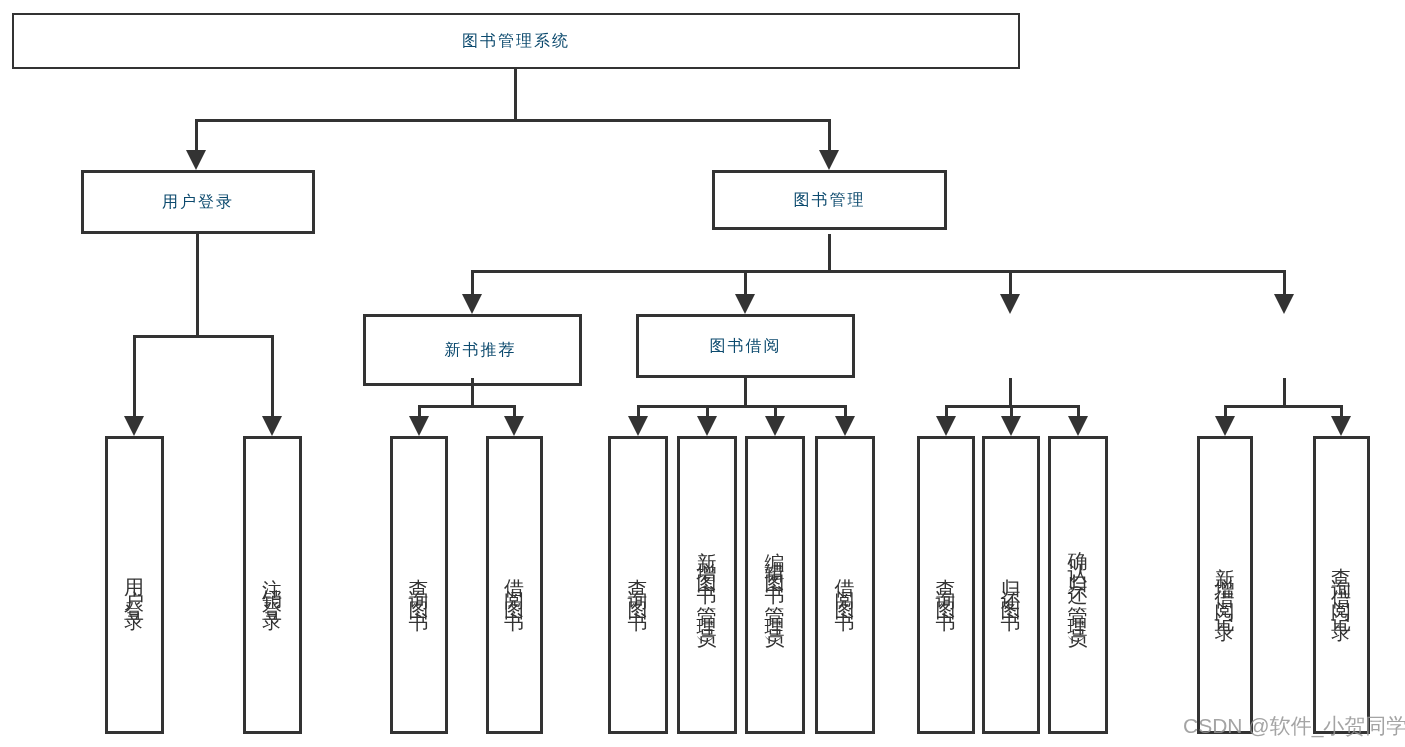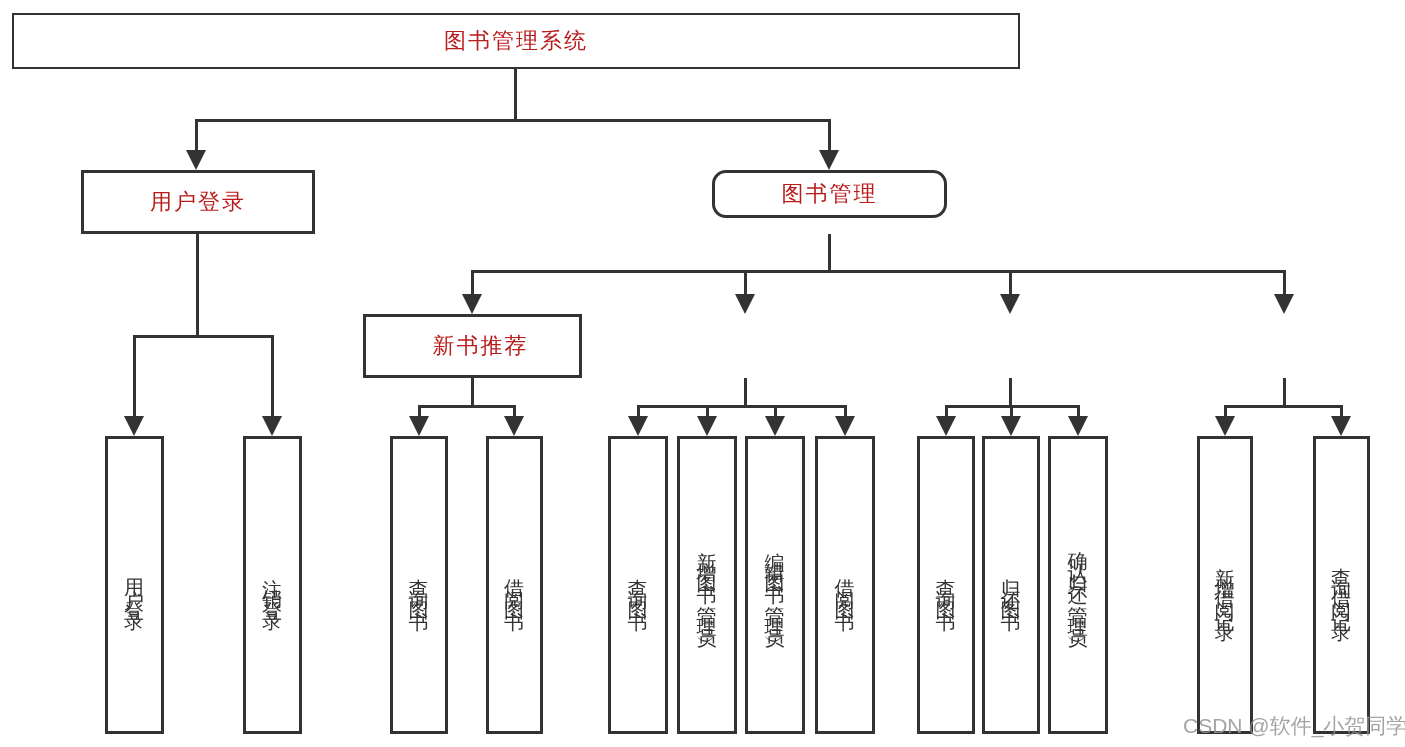--- a/index.html
+++ b/index.html
@@ -16,22 +16,22 @@
     box-sizing: border-box;
     border: 3px solid #333333;
     background: #ffffff;
     display: flex;
     align-items: center;
     justify-content: center;
     color: #333333;
   }
   .box.root { border-width: 2px; }
   .hlabel {
-    font-size: 22px;
-    color: #b91c1c;
+    font-size: 16px;
+    color: #0c4a6e;
     letter-spacing: 2px;
     white-space: nowrap;
   }
   .vlabel {
     writing-mode: vertical-rl;
     text-orientation: mixed;
     font-size: 20px;
     letter-spacing: 11px;
     line-height: 1;
     color: #333333;
@@ -70,21 +70,21 @@
     <div class="hline" style="left:195px; top:119px; width:636px;"></div>
     <div class="vline" style="left:195px; top:119px; height:37px;"></div>
     <div class="arrow" style="left:186px; top:150px;"></div>
     <div class="vline" style="left:828px; top:119px; height:37px;"></div>
     <div class="arrow" style="left:819px; top:150px;"></div>
   </div>
 
   <div class="box" style="left:81px; top:170px; width:234px; height:64px;">
     <span class="hlabel">用户登录</span>
   </div>
-  <div class="box" style="left:712px; top:170px; width:235px; height:48px;border-radius:14px;">
+  <div class="box" style="left:712px; top:170px; width:235px; height:60px;">
     <span class="hlabel">图书管理</span>
   </div>
 
   <div>
     <div class="vline" style="left:196px; top:234px; height:103px;"></div>
     <div class="hline" style="left:133px; top:335px; width:141px;"></div>
     <div class="vline" style="left:133px; top:335px; height:85px;"></div>
     <div class="arrow" style="left:124px; top:416px;"></div>
     <div class="vline" style="left:271px; top:335px; height:85px;"></div>
     <div class="arrow" style="left:262px; top:416px;"></div>
@@ -96,22 +96,25 @@
     <div class="vline" style="left:471px;  top:270px; height:28px;"></div>
     <div class="arrow" style="left:462px;  top:294px;"></div>
     <div class="vline" style="left:744px;  top:270px; height:28px;"></div>
     <div class="arrow" style="left:735px;  top:294px;"></div>
     <div class="vline" style="left:1009px; top:270px; height:28px;"></div>
     <div class="arrow" style="left:1000px; top:294px;"></div>
     <div class="vline" style="left:1283px; top:270px; height:28px;"></div>
     <div class="arrow" style="left:1274px; top:294px;"></div>
   </div>
 
-  <div class="box" style="left:363px; top:314px; width:219px; height:64px;padding-left:16px;">
+  <div class="box" style="left:363px; top:314px; width:219px; height:72px;padding-left:16px;">
     <span class="hlabel">新书推荐</span>
+  </div>
+  <div class="box" style="left:636px; top:314px; width:219px; height:64px;">
+    <span class="hlabel">图书借阅</span>
   </div>
 
   <div>
     <div class="vline" style="left:471px; top:378px; height:29px;"></div>
     <div class="hline" style="left:418px; top:405px; width:98px;"></div>
     <div class="vline" style="left:418px; top:405px; height:15px;"></div>
     <div class="arrow" style="left:409px; top:416px;"></div>
     <div class="vline" style="left:513px; top:405px; height:15px;"></div>
     <div class="arrow" style="left:504px; top:416px;"></div>
   </div>

